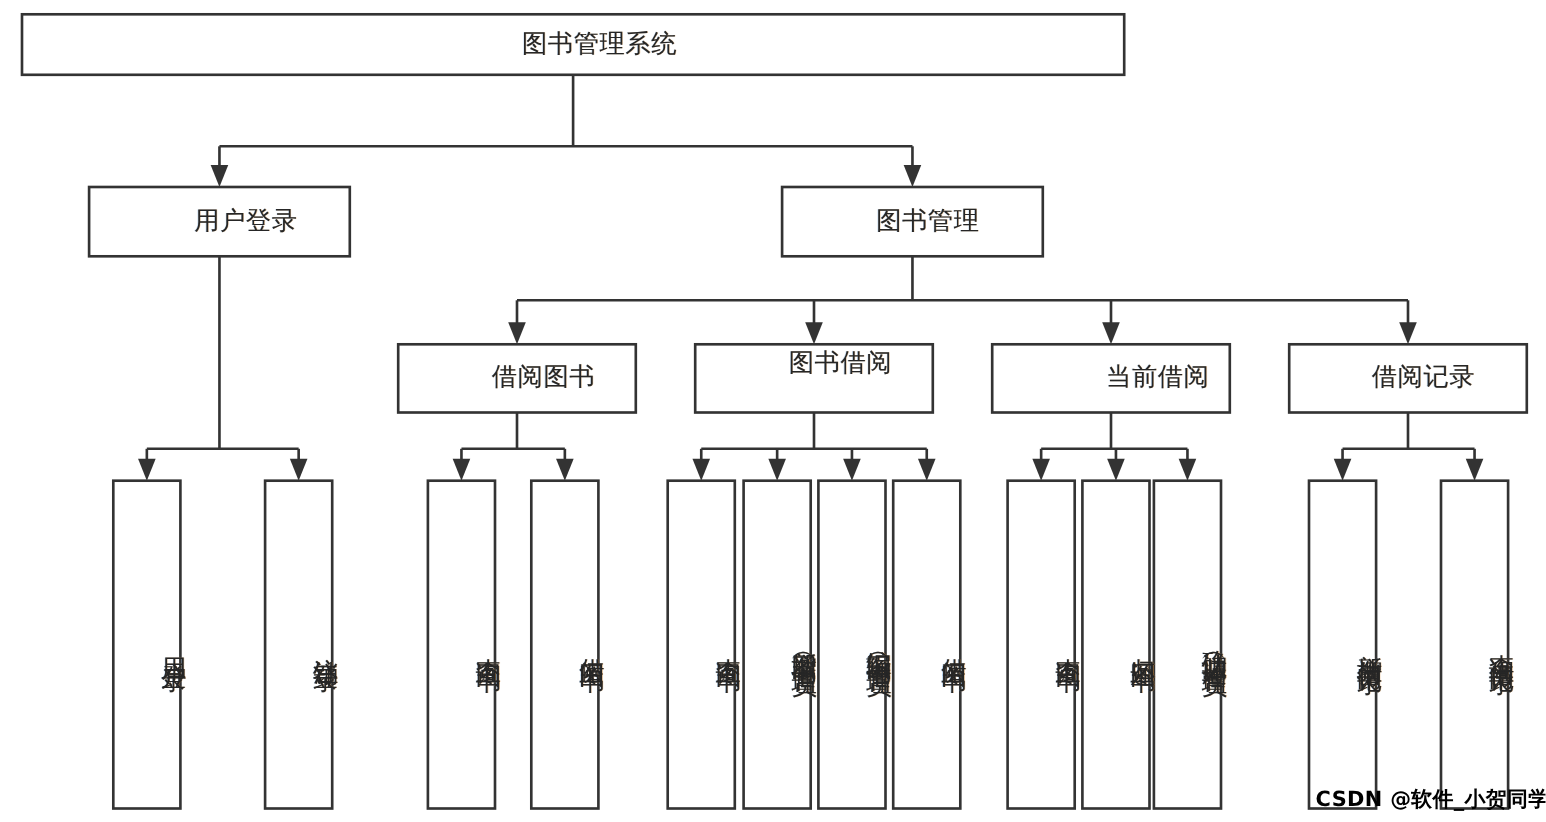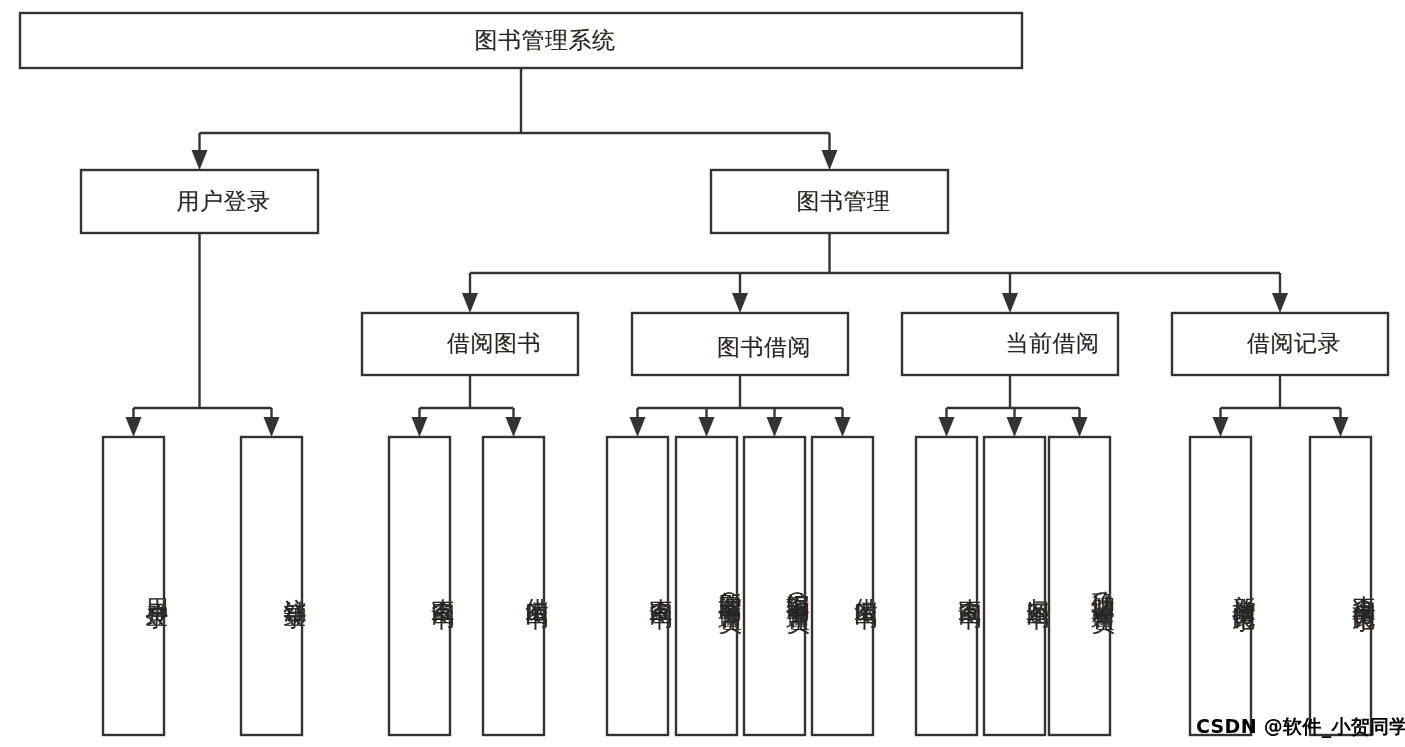--- a/index.html
+++ b/index.html
@@ -159,21 +159,21 @@
         <rect x="1190" y="437" width="61" height="298" class="node-box"></rect>
         <rect x="1310" y="437" width="61" height="298" class="node-box"></rect>
       </g>
   </svg>
 
   <div id="labels-layer">
       <div class="node-label horizontal" style="left: 20px; top: 13px; width: 1002px; height: 55px;">图书管理系统</div>
       <div class="node-label horizontal" style="left: 81px; top: 170px; width: 237px; height: 63px;">用户登录</div>
       <div class="node-label horizontal" style="left: 711px; top: 170px; width: 217px; height: 63px;">图书管理</div>
       <div class="node-label horizontal" style="left: 362px; top: 313px; width: 216px; height: 62px;">借阅图书</div>
-      <div class="node-label horizontal" style="left: 632px; top: 317px; width: 216px; height: 62px;">图书借阅</div>
+      <div class="node-label horizontal" style="left: 632px; top: 300px; width: 216px; height: 62px;">图书借阅</div>
       <div class="node-label horizontal" style="left: 902px; top: 313px; width: 216px; height: 62px; padding-left: 37px;">当前借阅</div>
       <div class="node-label horizontal" style="left: 1172px; top: 313px; width: 196px; height: 62px;">借阅记录</div>
       <div class="node-label vertical" style="left: 103px; top: 437px; width: 61px; height: 298px;">用户登录</div>
       <div class="node-label vertical" style="left: 241px; top: 437px; width: 61px; height: 298px;">注销登录</div>
       <div class="node-label vertical" style="left: 389px; top: 437px; width: 61px; height: 298px;">查询图书</div>
       <div class="node-label vertical" style="left: 483px; top: 437px; width: 61px; height: 298px;">借阅图书</div>
       <div class="node-label vertical" style="left: 607px; top: 437px; width: 61px; height: 298px;">查询图书</div>
       <div class="node-label vertical" style="left: 676px; top: 437px; width: 61px; height: 298px;">新增图书（管理员）</div>
       <div class="node-label vertical" style="left: 744px; top: 437px; width: 61px; height: 298px;">编辑图书（管理员）</div>
       <div class="node-label vertical" style="left: 812px; top: 437px; width: 61px; height: 298px;">借阅图书</div>

